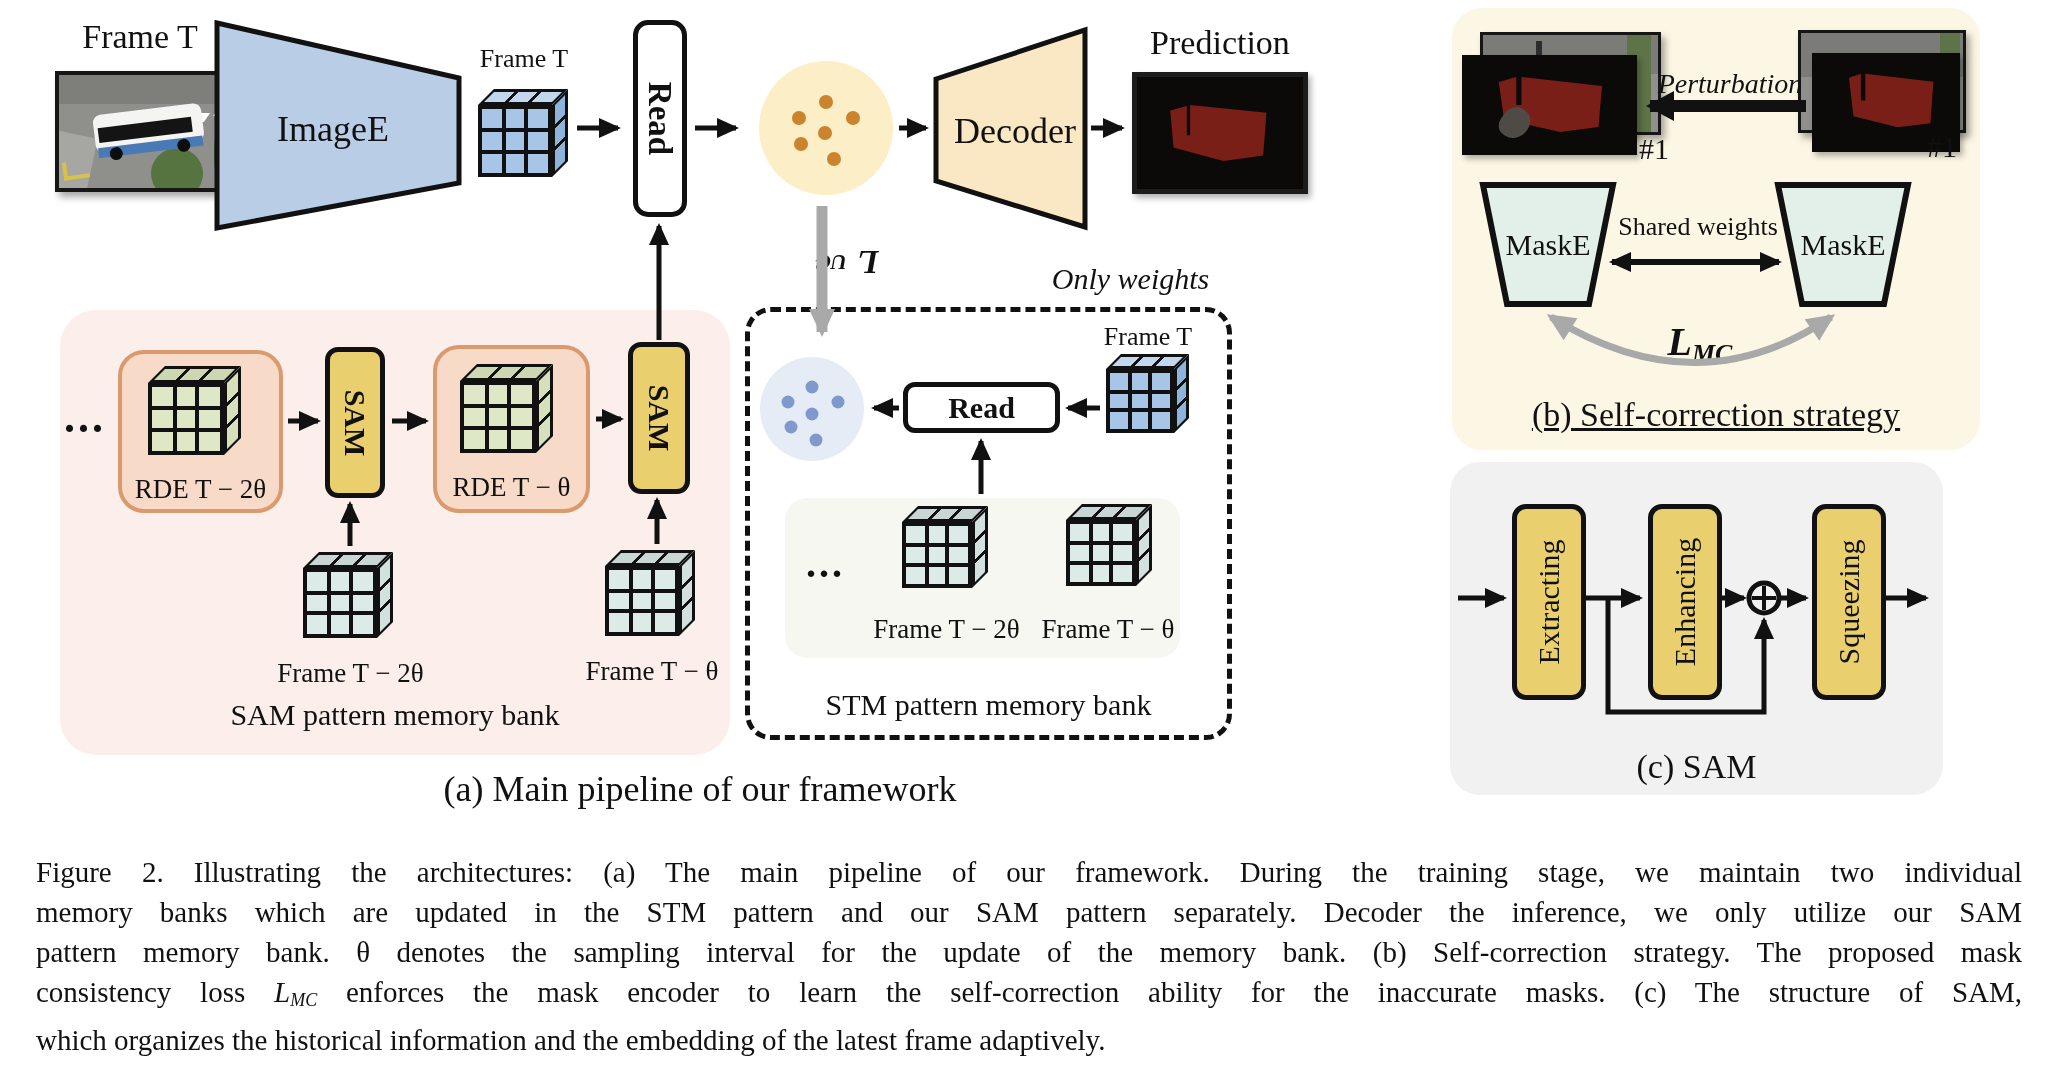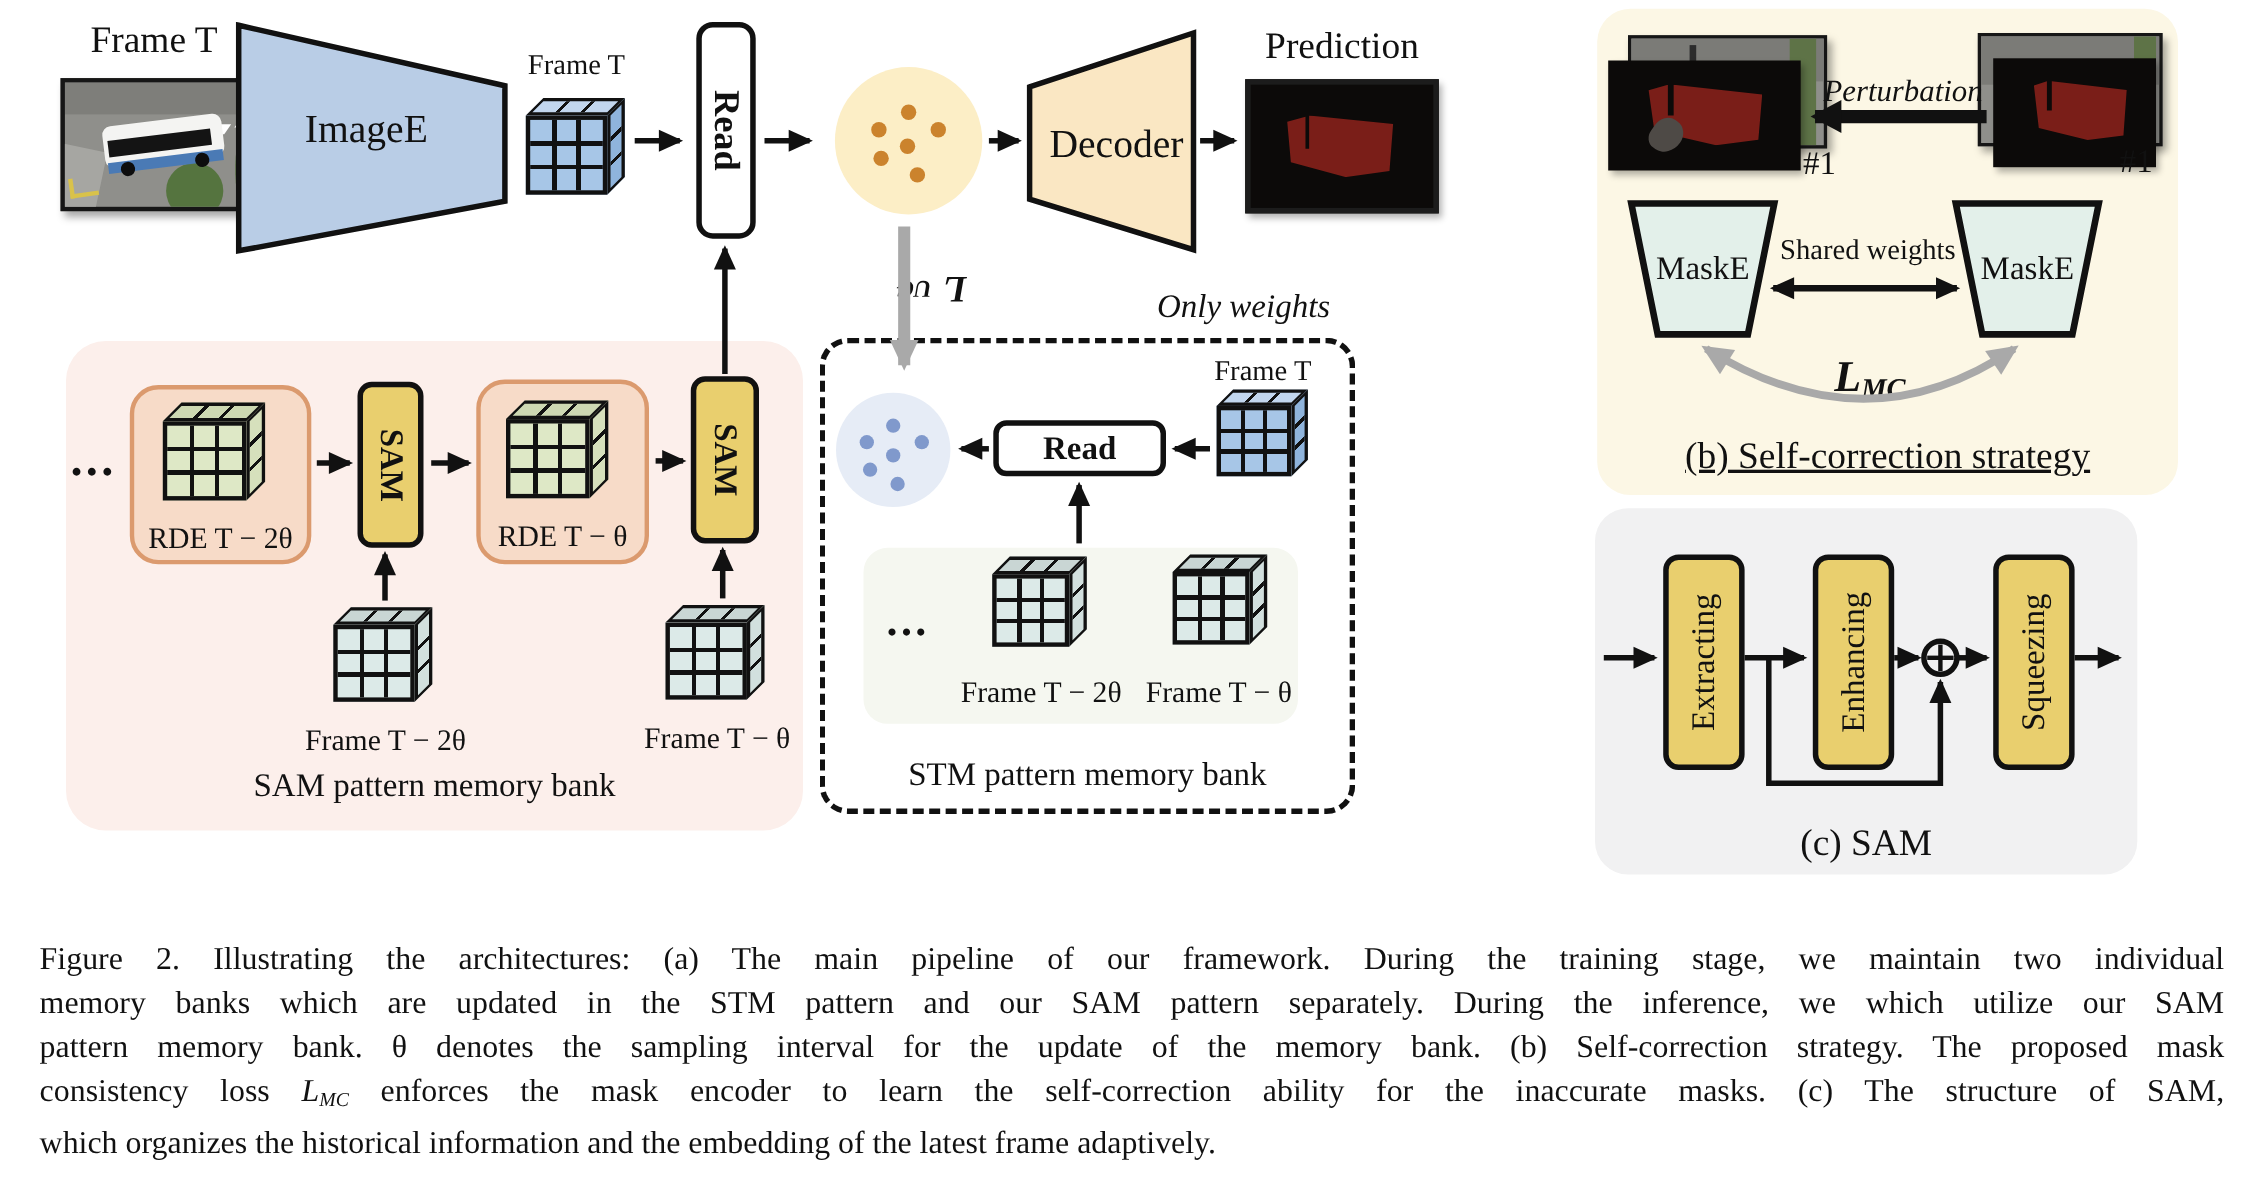--- a/index.html
+++ b/index.html
@@ -69,21 +69,21 @@
       <div class="abs" style="left:4%;top:34%;width:86%;height:38%;background:#141414;"></div>
       <div class="abs" style="left:2%;bottom:-12%;width:96%;height:26%;background:#4A7AB5;"></div>
       <div class="abs" style="left:12%;bottom:-22%;width:13px;height:13px;background:#0d0d0d;border-radius:50%;"></div>
       <div class="abs" style="right:14%;bottom:-22%;width:13px;height:13px;background:#0d0d0d;border-radius:50%;"></div>
     </div>
   </div>
 
   <svg class="abs" style="left:213px;top:20px;" width="250" height="212">
     <polygon points="4,3 246,58 246,163 4,208" fill="#B9CDE6" stroke="#111" stroke-width="5"></polygon>
   </svg>
-  <div class="abs lbl" style="left:233px;top:96px;width:200px;font-size:36px;">ImageE</div>
+  <div class="abs lbl" style="left:233px;top:108px;width:200px;font-size:36px;">ImageE</div>
 
   <div class="abs lbl" style="left:474px;top:44px;width:100px;font-size:26px;">Frame T</div>
   <div class="cube cube-blue" style="left:478px;top:89px;--fw:74px;--fh:72px;--d:16px;">
     <div class="topf"></div>
       <div class="sidef"></div>
       <div class="front"></div>
   </div>
 
   <div class="abs readbox vflex rot90" style="left:633px;top:20px;width:54px;height:197px;box-sizing:border-box;">
     <span style="font-size:33px;font-weight:bold;">Read</span>
@@ -199,20 +199,21 @@
 
   <div class="cube cube-pale" style="left:1066px;top:504px;--fw:70px;--fh:66px;--d:16px;">
     <div class="topf"></div>
       <div class="sidef"></div>
       <div class="front"></div>
   </div>
   <div class="abs lbl" style="left:1028px;top:614px;width:160px;font-size:27px;">Frame T − θ</div>
 
   <div class="abs lbl" style="left:745px;top:688px;width:487px;font-size:30px;">STM pattern memory bank</div>
 
+  <div class="abs lbl" style="left:360px;top:768px;width:680px;font-size:36px;">(a) Main pipeline of our framework</div>
 
   <div class="abs panel-cream" style="left:1452px;top:8px;width:528px;height:442px;"></div>
 
   <div class="abs photo" style="left:1480px;top:32px;width:175px;height:97px;border-width:3px;">
     <div class="abs" style="left:0;top:0;width:100%;height:40%;background:#7B7B77;"></div>
     <div class="abs" style="right:4%;top:0;width:14%;height:100%;background:#5E7347;"></div>
     <div class="abs" style="left:30%;top:6%;width:6px;height:60%;background:#2c2c2c;"></div>
   </div>
   <div class="abs maskimg" style="left:1462px;top:55px;width:175px;height:100px;">
     <div class="busmask" style="left:0;top:0;width:100%;height:100%;clip-path:polygon(21% 27%, 31% 22%, 31% 50%, 34% 50%, 34% 22%, 80% 31%, 78% 72%, 56% 77%, 24% 64%);"></div>
@@ -303,19 +304,19 @@
     </g>
     <g>
       <circle cx="1764" cy="598" r="15" fill="#F1F1F2" stroke="#111" stroke-width="5"></circle>
       <line x1="1764" y1="586" x2="1764" y2="610" stroke="#111" stroke-width="4"></line>
       <line x1="1752" y1="598" x2="1776" y2="598" stroke="#111" stroke-width="4"></line>
     </g>
   </svg>
 
   <div class="abs" style="left:36px;top:852px;width:1986px;font-size:29px;line-height:40px;">
     <div class="caption-line">Figure 2.  Illustrating the architectures:  (a) The main pipeline of our framework.  During the training stage, we maintain two individual</div>
-    <div class="caption-line">memory banks which are updated in the STM pattern and our SAM pattern separately.  During the inference, we which utilize our SAM</div>
+    <div class="caption-line">memory banks which are updated in the STM pattern and our SAM pattern separately.  Decoder the inference, we only utilize our SAM</div>
     <div class="caption-line">pattern memory bank.  θ denotes the sampling interval for the update of the memory bank.  (b) Self-correction strategy.  The proposed mask</div>
     <div class="caption-line"><span>consistency loss </span><span class="mathL" style="font-weight:normal;">L</span><span class="mathL sub" style="font-weight:normal;">MC</span><span> enforces the mask encoder to learn the self-correction ability for the inaccurate masks.  (c) The structure of SAM,</span></div>
     <div class="caption-last">which organizes the historical information and the embedding of the latest frame adaptively.</div>
   </div>
 
 </div>
 
 </body></html>

